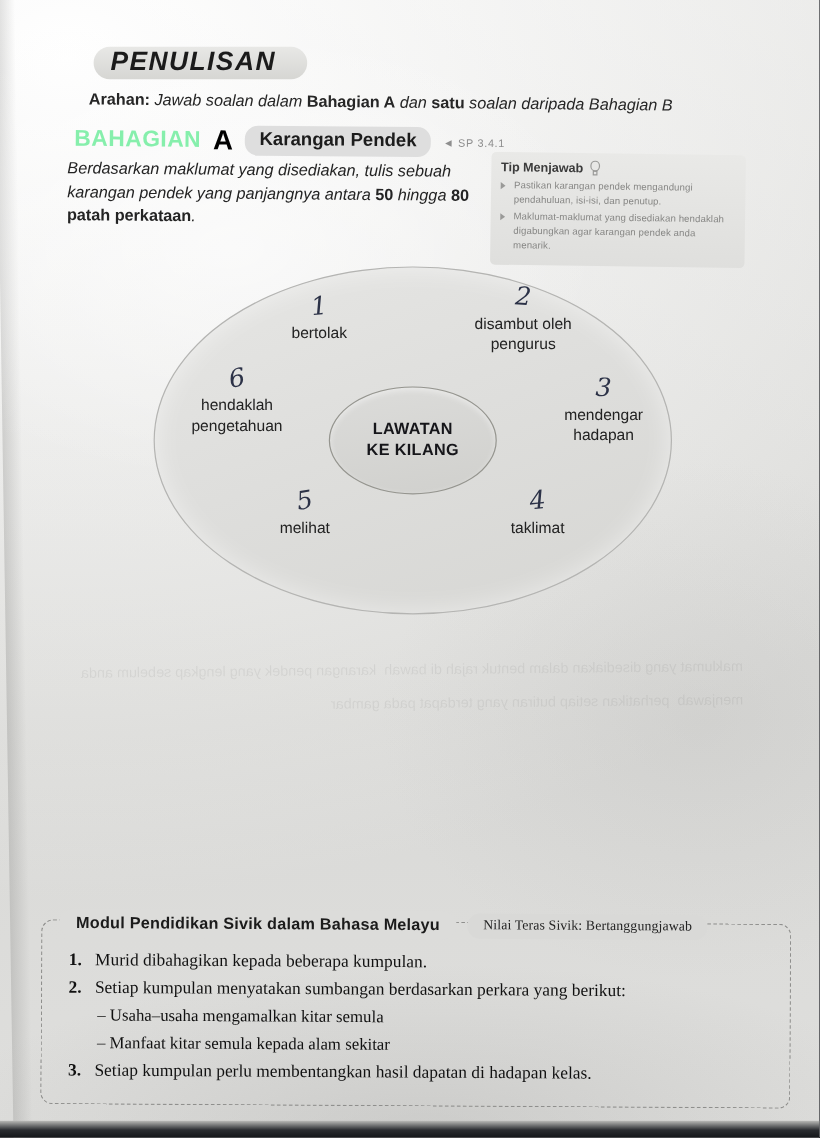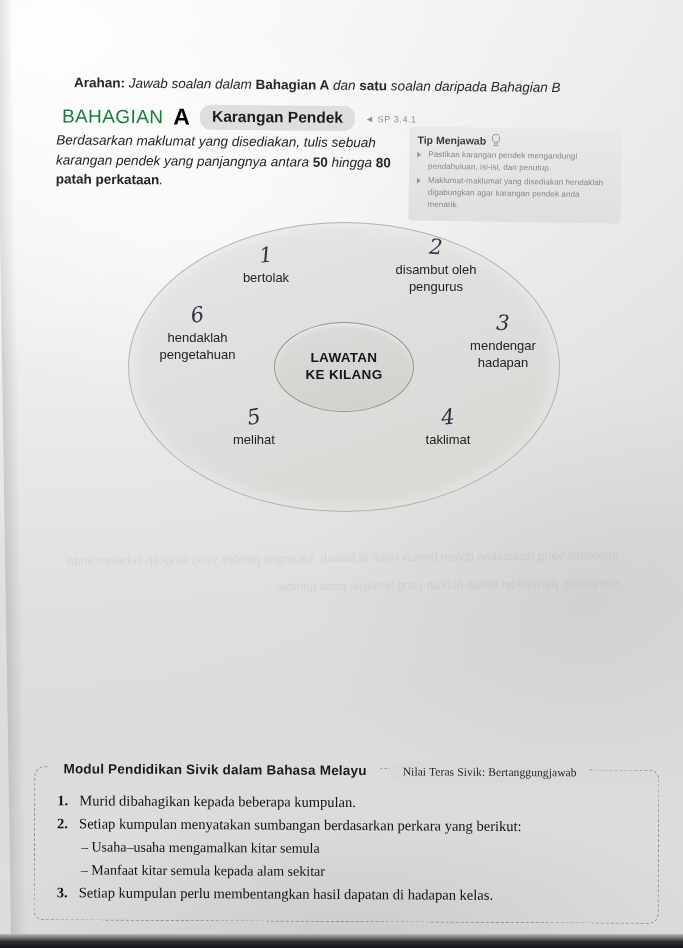--- a/index.html
+++ b/index.html
@@ -115,23 +115,23 @@
   .bahagian-row {
     position: absolute;
     left: 62px; top: 104px;
     display: flex;
     align-items: center;
     gap: 10px;
     transform: rotate(0.5deg);
   }
   .bahagian-label {
     font-size: 19px;
-    font-weight: normal;
+    font-weight: bold;
     letter-spacing: .4px;
-    color: #15803d;
+    color: #86efac;
   }
   .bahagian-letter { font-size: 23px; font-weight: bold; }
   .karangan-chip {
     position: relative;
     padding: 3px 12px 4px 12px;
     font-size: 15.5px;
     font-weight: bold;
     color: #1c1c1c;
   }
   .karangan-chip::before {
@@ -359,20 +359,25 @@
 <div id="photo">
 
   <div class="desk"></div>
 
   <div class="sheet">
     <div class="fold"></div>
   </div>
 
   <div class="content">
 
+    <div class="masthead">
+      <div class="masthead-banner">
+        <span class="masthead-title">PENULISAN</span>
+      </div>
+    </div>
 
     <div class="arahan">
       <b>Arahan:</b>
       <i><span>Jawab soalan dalam </span></i><b>Bahagian A</b><i><span> dan </span></i><b>satu</b><i><span> soalan daripada Bahagian B</span></i>
     </div>
 
     <div class="bahagian-row">
       <span class="bahagian-label">BAHAGIAN</span>
       <span class="bahagian-letter">A</span>
       <span class="karangan-chip">Karangan Pendek</span>

